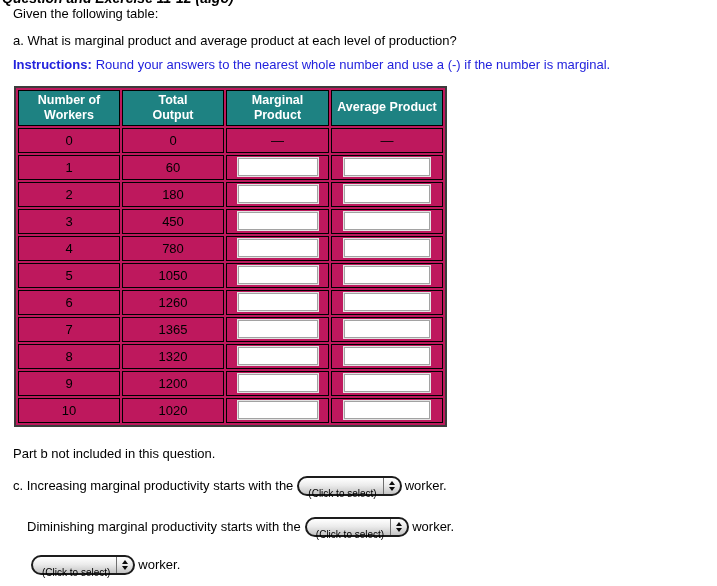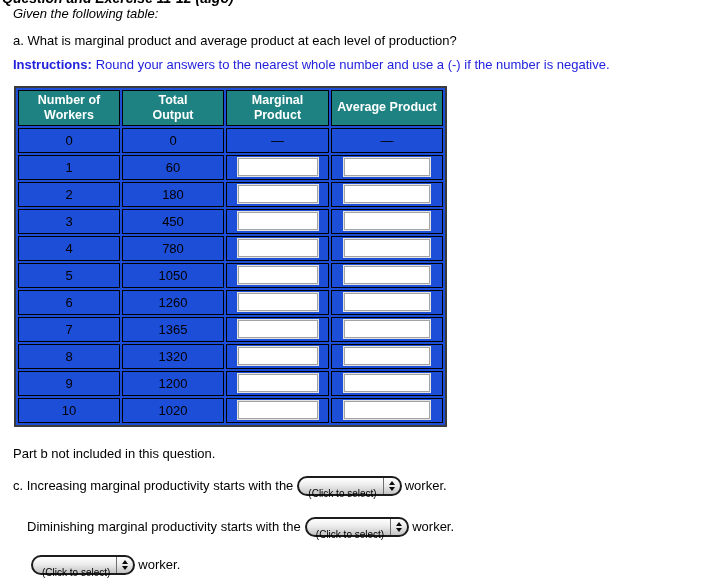--- a/index.html
+++ b/index.html
@@ -13,32 +13,32 @@
     font-size: 13px;
   }
 
   
   .clipped-title {
     position: absolute; left: 2px; top: -10px;
     font-size: 14px; font-weight: bold; font-style: italic;
     white-space: nowrap; color: #000;
   }
 
-  .given-text   { position: absolute; left: 13px; top: 6px; font-style: italic; }
+  .given-text   { position: absolute; left: 13px; top: 6px; }
   .question-a   { position: absolute; left: 13px; top: 33px; }
   .instructions { position: absolute; left: 13px; top: 57px; color: #2222DD; }
   .instructions .ins-label { font-weight: bold; }
   .instructions .ins-text  { margin-left: 4px; }
 
   
   table.product-table {
     position: absolute; left: 14px; top: 86px;
     border-collapse: separate; border-spacing: 2px;
     border: 2px solid #3c3c3c;
-    background: #1d4ed8;
+    background: #be185d;
   }
   table.product-table th, table.product-table td {
     border: 1px solid #000;
     text-align: center; vertical-align: middle;
     padding: 0;
   }
   table.product-table th {
     background: #1E8282;
     color: #ffffff;
     font-weight: bold;
@@ -114,21 +114,21 @@
 </head>
 <body>
 
 <div class="clipped-title">Question and Exercise 11-12 (algo)</div>
 
 <div class="given-text">Given the following table:</div>
 
 <div class="question-a">a. What is marginal product and average product at each level of production?</div>
 
 <div class="instructions">
-  <span class="ins-label">Instructions:</span><span class="ins-text">Round your answers to the nearest whole number and use a (-) if the number is negative.</span>
+  <span class="ins-label">Instructions:</span><span class="ins-text">Round your answers to the nearest whole number and use a (-) if the number is marginal.</span>
 </div>
 
 <table class="product-table">
   <thead>
     <tr>
       <th class="col-workers">
         <span>Number of</span><br>
         <span>Workers</span>
       </th>
       <th class="col-output">

